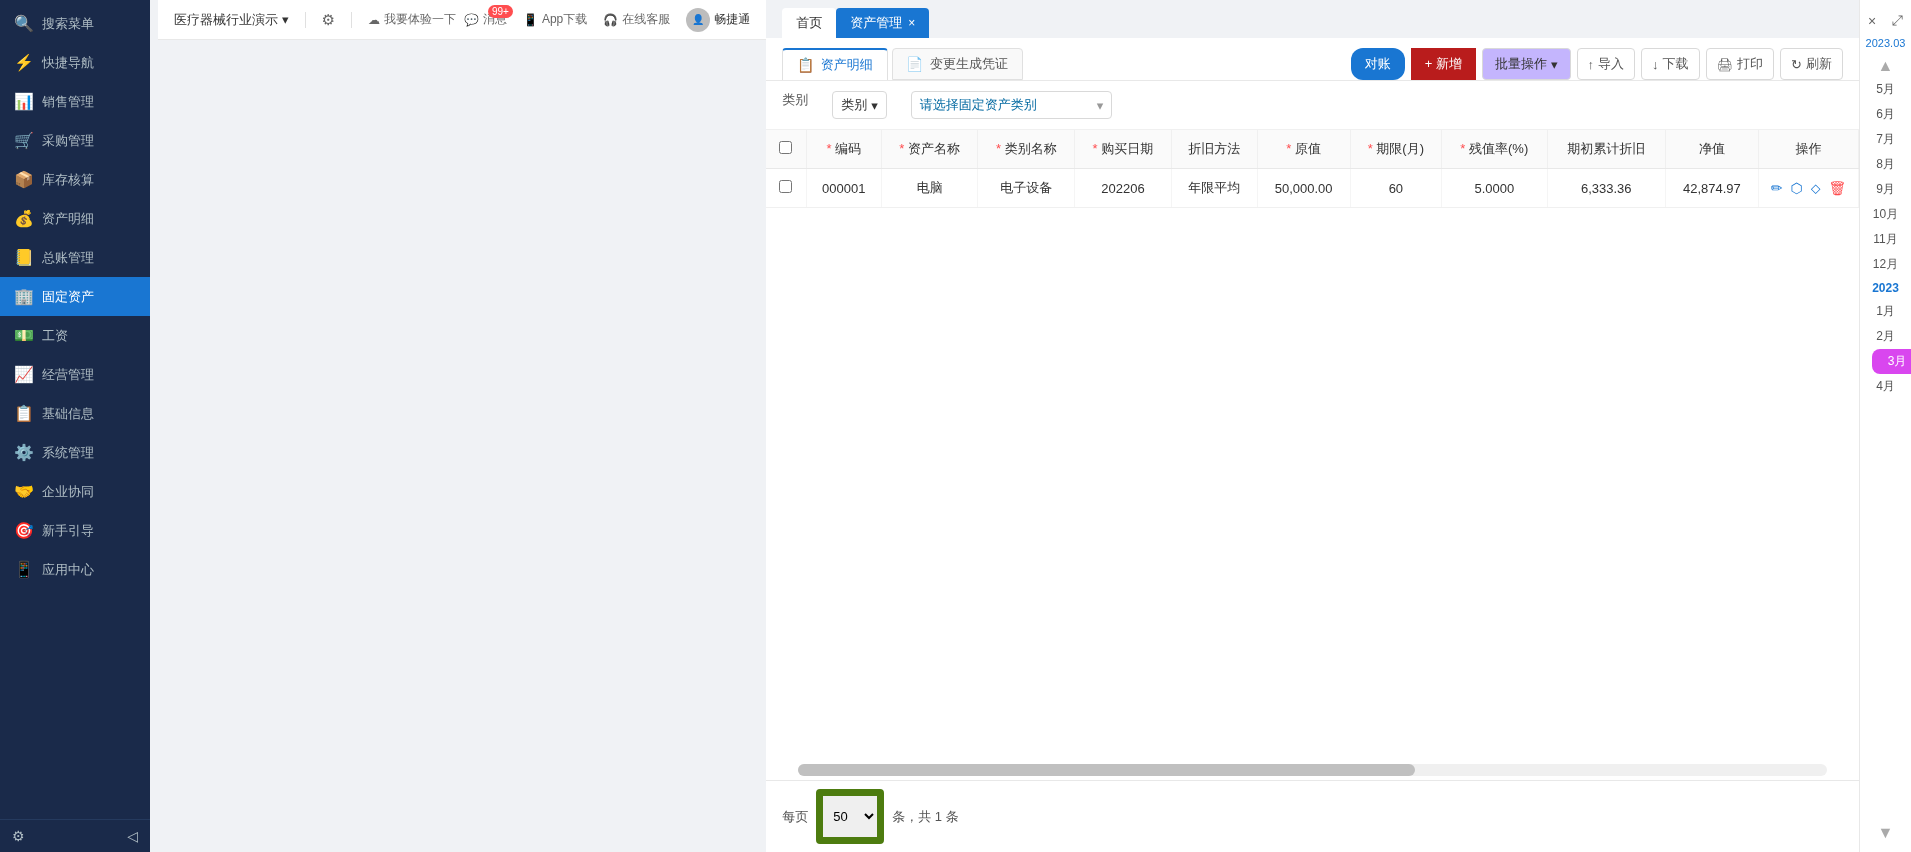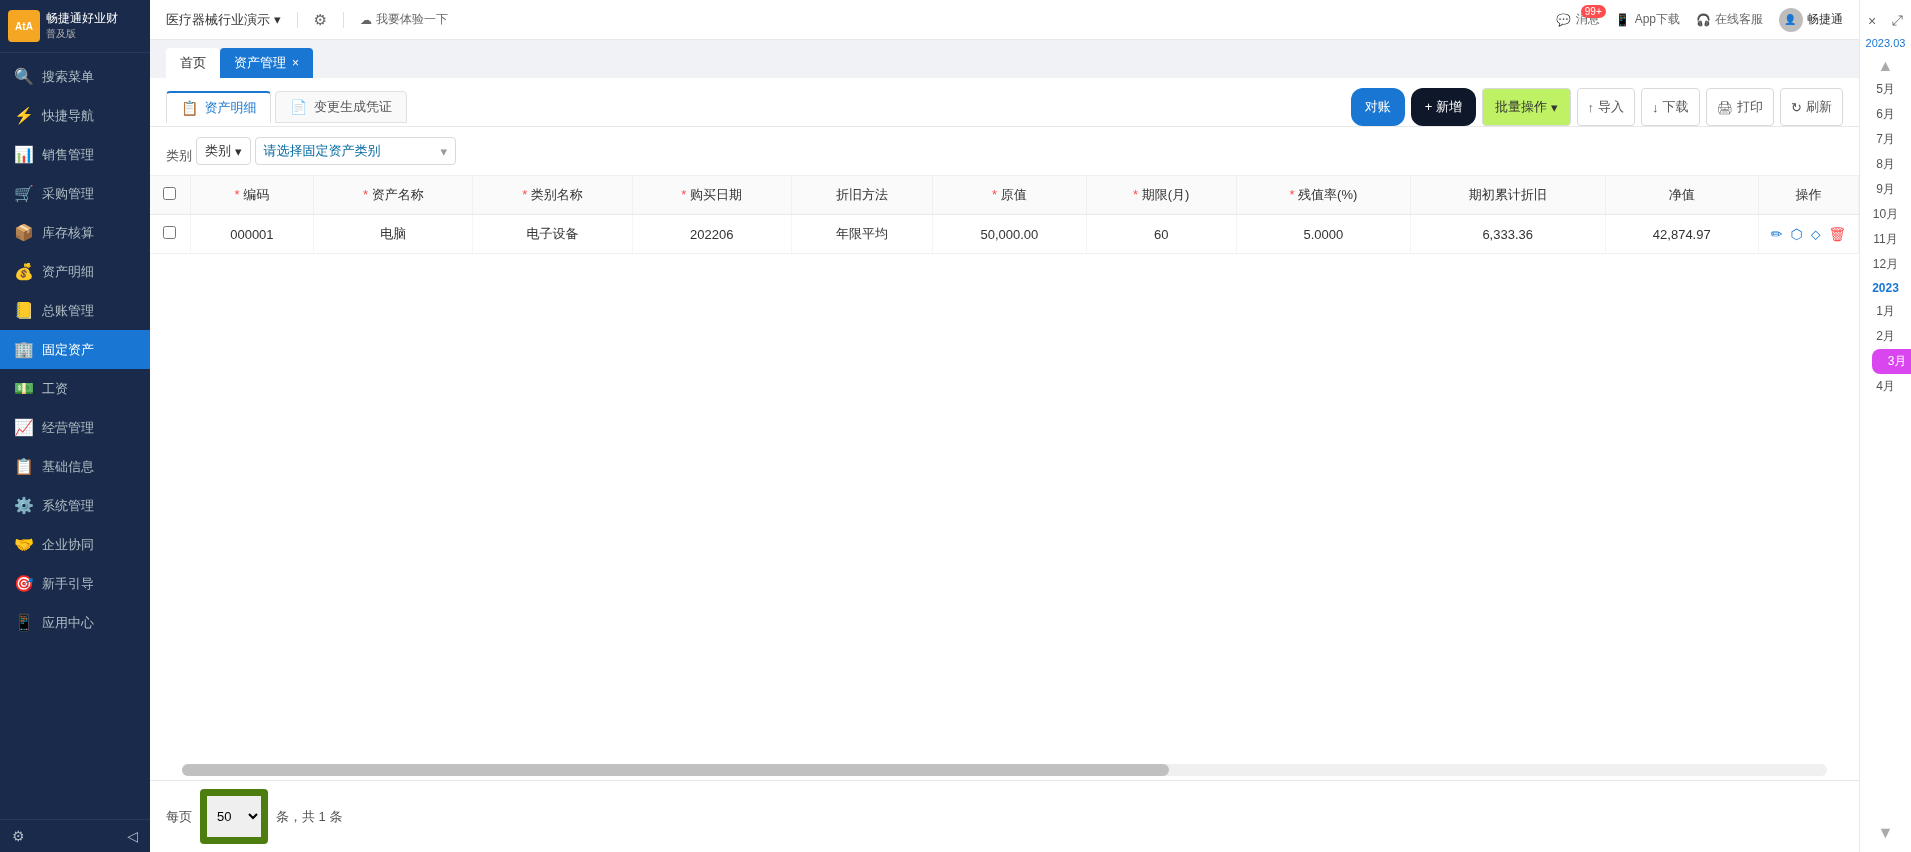--- a/index.html
+++ b/index.html
@@ -69,22 +69,23 @@
       justify-content: space-between;
       padding: 8px 12px;
       border-top: 1px solid #253a5e;
     }
     .sidebar-bottom-icon { color: #b0bec5; cursor: pointer; font-size: 14px; }
 
     
     .main {
       flex: 1;
       display: flex;
-      flex-direction: column;
+      flex-direction: row;
       overflow: hidden;
+      margin-left: 8px;
     }
 
     
     .topbar {
       background: white;
       height: 40px;
       display: flex;
       align-items: center;
       padding: 0 16px;
       border-bottom: 1px solid #e8e8e8;
@@ -251,33 +252,33 @@
     .btn-confirm {
       background: #1976d2;
       color: white;
       border: none;
       padding: 6px 14px;
       border-radius: 12px;
       cursor: pointer;
       font-size: 13px;
     }
     .btn-new {
-      background: #0f172a;
+      background: #b91c1c;
       color: white;
       border: none;
-      padding: 10px 14px;
-      border-radius: 12px;
+      padding: 4px 14px;
+      border-radius: 0;
       cursor: pointer;
       font-size: 13px;
       display: flex;
       align-items: center;
       gap: 4px;
     }
     .btn-batch {
-      background: #bef264;
+      background: #c4b5fd;
       color: #333;
       border: 1px solid #d9d9d9;
       padding: 6px 12px;
       border-radius: 4px;
       cursor: pointer;
       font-size: 13px;
       display: flex;
       align-items: center;
       gap: 4px;
     }
@@ -288,22 +289,22 @@
       padding: 5px 10px;
       border-radius: 4px;
       cursor: pointer;
       font-size: 13px;
       display: flex;
       align-items: center;
       gap: 4px;
     }
     .filter-area {
       display: flex;
-      align-items: flex-end;
-      gap: 4px;
+      align-items: flex-start;
+      gap: 24px;
     }
     .filter-label { color: #555; font-size: 13px; }
     .filter-select {
       border: 1px solid #d9d9d9;
       border-radius: 4px;
       padding: 4px 8px;
       font-size: 13px;
       color: #333;
       background: white;
       cursor: pointer;
@@ -460,27 +461,20 @@
       display: inline-flex;
       align-items: center;
       justify-content: center;
       margin-right: 4px;
     }
   </style>
 </head>
 <body>
 
 <div class="sidebar">
-  <div class="sidebar-logo">
-    <div class="sidebar-logo-icon">AtA</div>
-    <div>
-      <div class="sidebar-logo-text">畅捷通好业财</div>
-      <div class="sidebar-logo-sub">普及版</div>
-    </div>
-  </div>
   <div class="sidebar-nav">
 
   <div class="nav-item">
         <span class="nav-icon">🔍</span>
         <span>搜索菜单</span>
       </div>
       <div class="nav-item">
         <span class="nav-icon">⚡</span>
         <span>快捷导航</span>
       </div>

